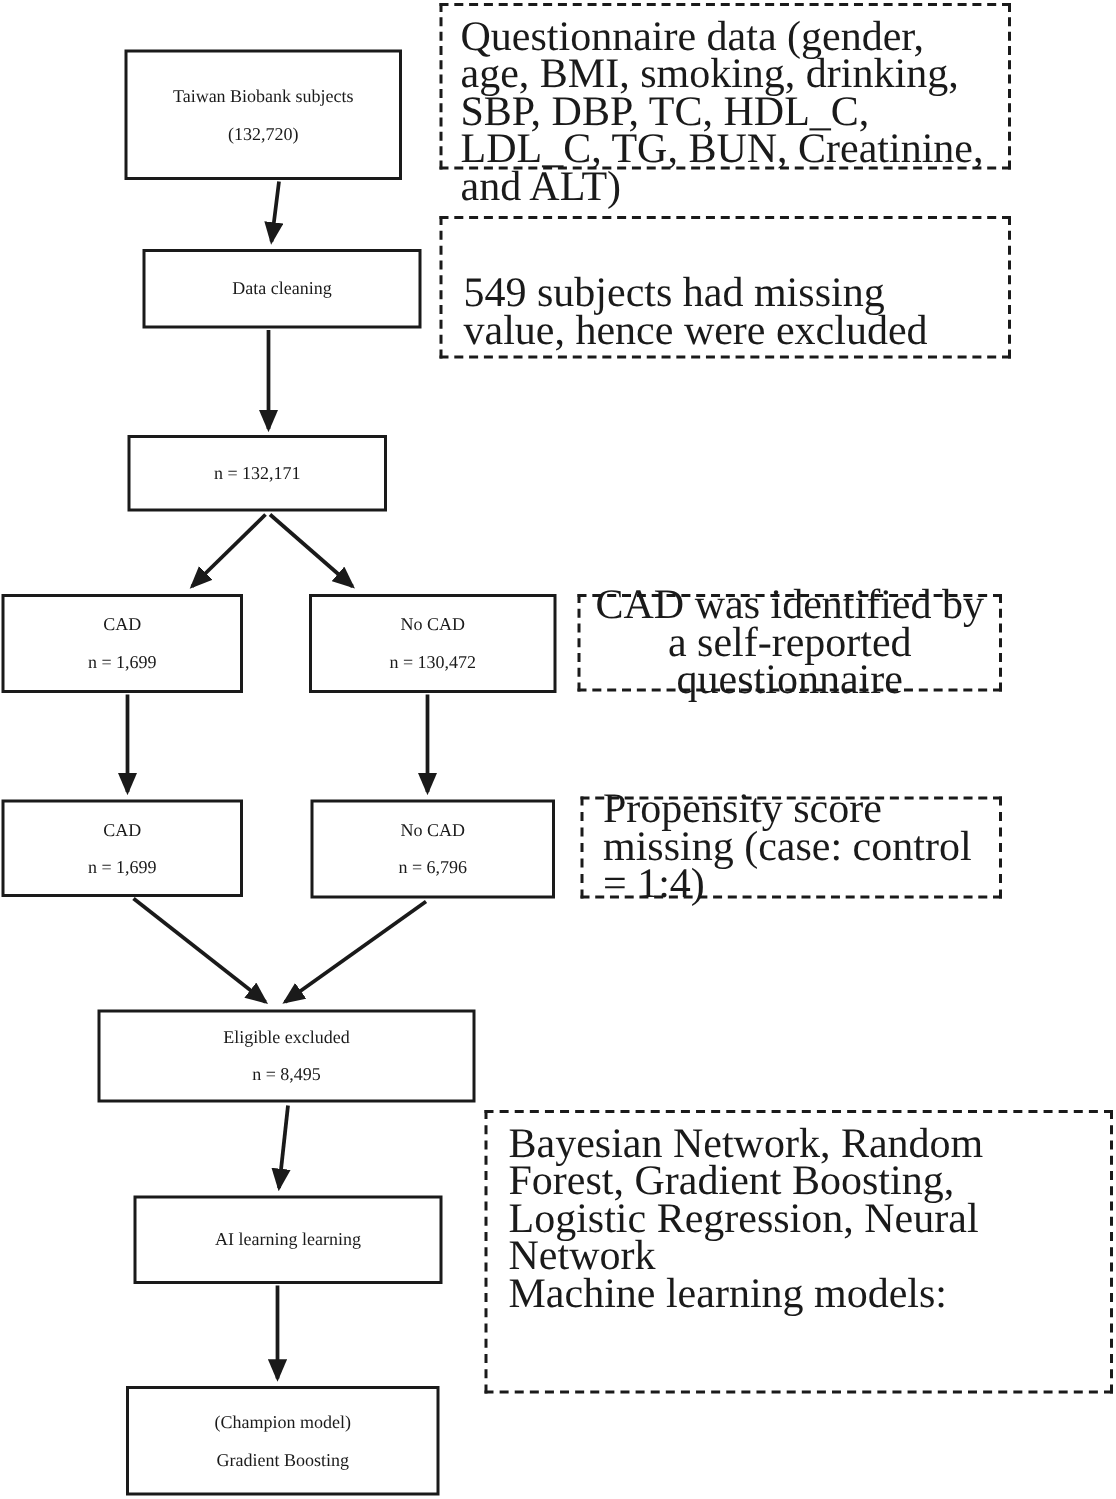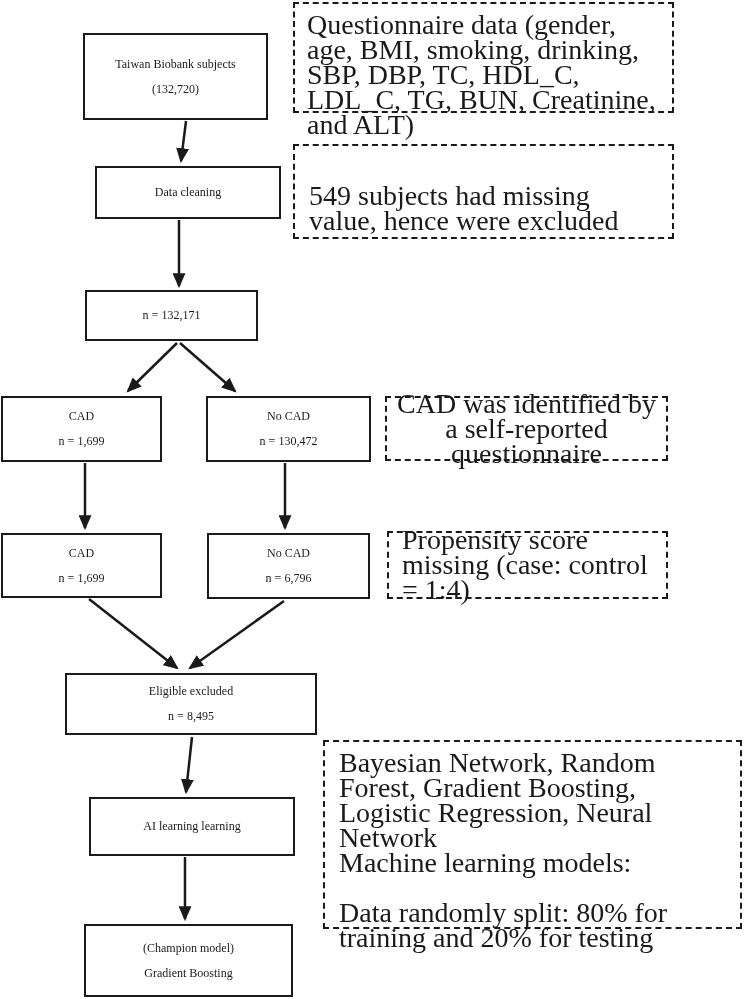--- a/index.html
+++ b/index.html
@@ -116,16 +116,15 @@
     <div>CAD was identified by a self-reported questionnaire</div>
   </div>
 
   <div class="note note-propensity" style="left:387px;top:531px;width:281px;height:68px;">
     <div>Propensity score missing (case: control = 1:4)</div>
   </div>
 
   <div class="note note-ml" style="left:323px;top:740px;width:419px;height:189px;">
     <div>Bayesian Network, Random Forest, Gradient Boosting, Logistic Regression, Neural Network</div>
     <div>Machine learning models:</div>
-    <div class="split">Data randomly split: 80% for training and 20% for testing</div>
   </div>
 
 </div>
 
 </body></html>

